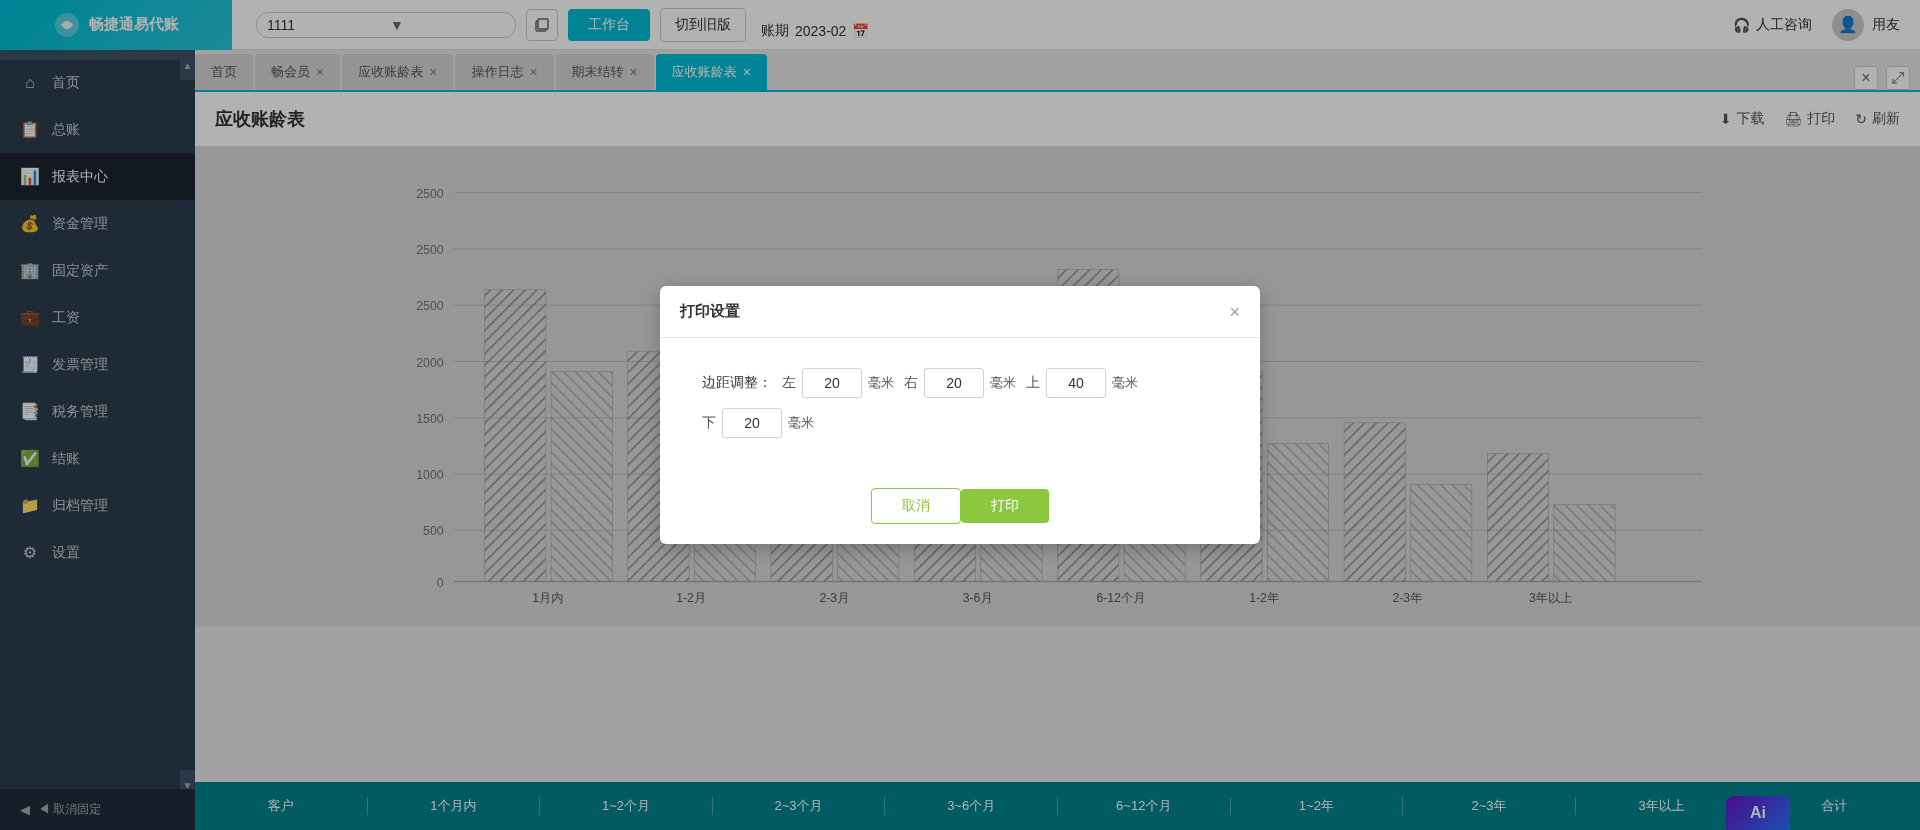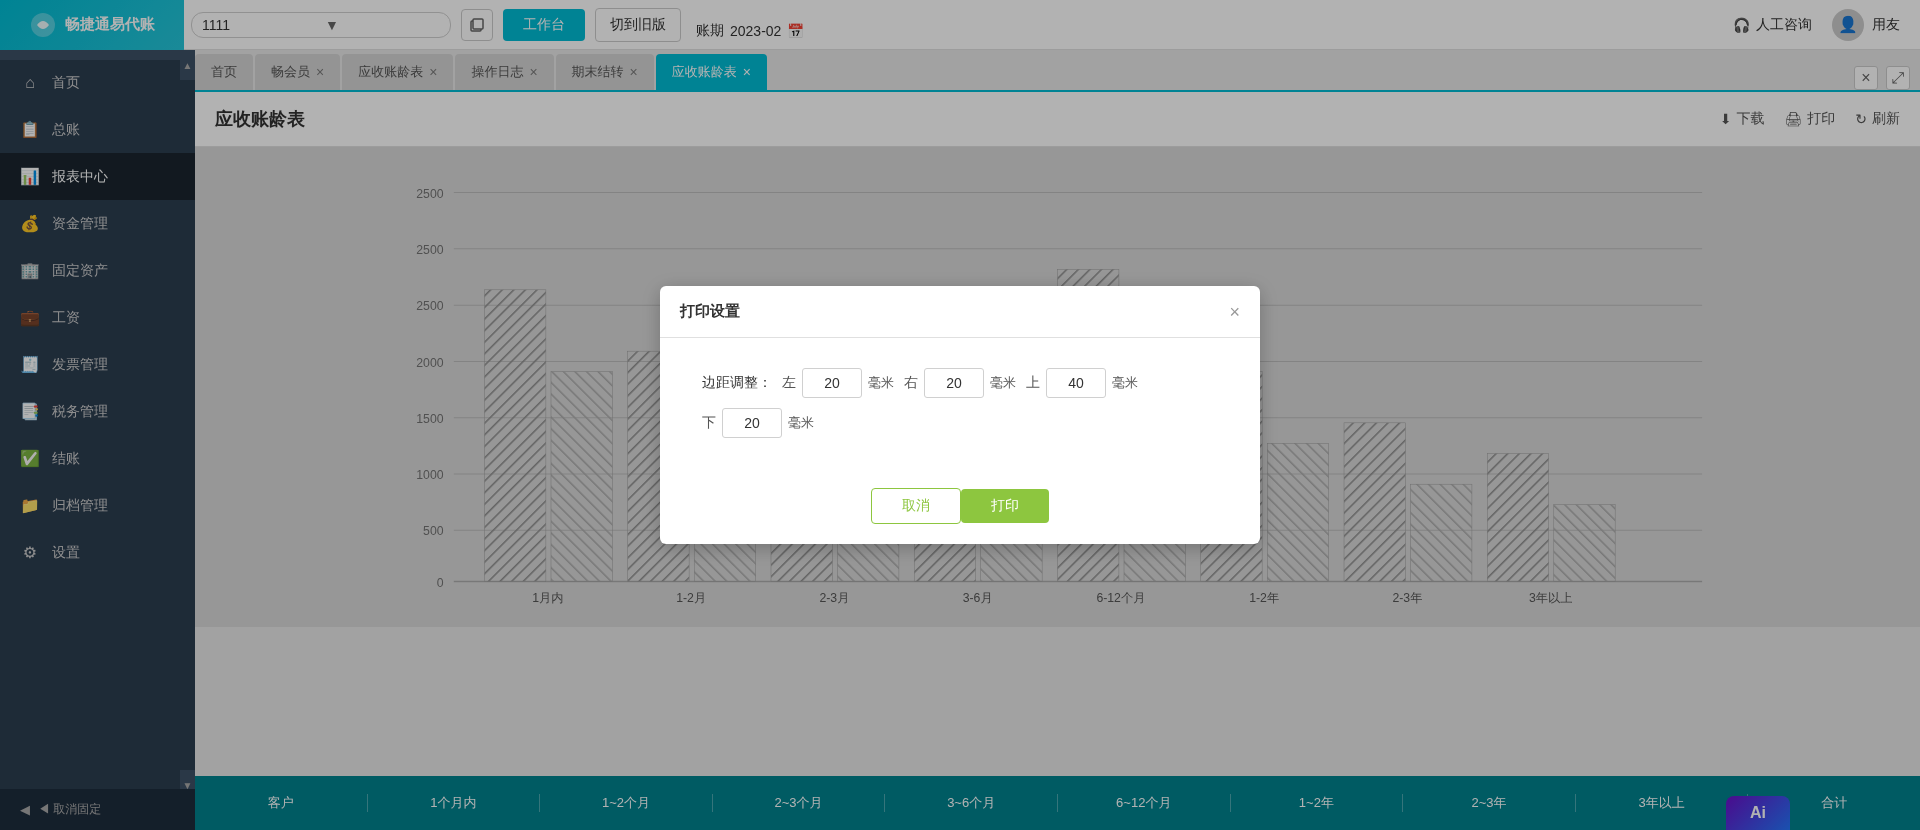--- a/index.html
+++ b/index.html
@@ -9,40 +9,40 @@
     .top-header {
       height: 50px;
       background: #fff;
       display: flex;
       align-items: center;
       border-bottom: 1px solid #e0e0e0;
       position: relative;
       z-index: 10;
     }
     .logo-area {
-      width: 184px;
+      width: 232px;
       height: 50px;
       background: linear-gradient(135deg, #00bcd4, #26c6da);
       display: flex;
       align-items: center;
       justify-content: center;
       color: white;
       font-size: 15px;
       font-weight: bold;
       flex-shrink: 0;
     }
     .logo-icon {
       width: 28px;
       height: 28px;
       margin-right: 8px;
     }
     .company-selector {
       display: flex;
       align-items: center;
-      margin-left: 7px;
+      margin-left: 24px;
       border: 1px solid #d0d0d0;
       border-radius: 12px;
       padding: 4px 10px;
       min-width: 260px;
       cursor: pointer;
       background: #fff;
     }
     .company-selector span { flex: 1; color: #333; }
     .company-selector .arrow { color: #666; margin-left: 8px; }
     .copy-btn {
@@ -286,21 +286,21 @@
       margin: 0;
       height: 480px;
       position: relative;
       padding: 20px;
       filter: brightness(0.85);
     }
 
     
     .bottom-table {
       background: #00838f;
-      height: 54px;
+      height: 48px;
       display: flex;
       align-items: center;
       position: absolute;
       bottom: 0;
       left: 195px;
       right: 0;
     }
     .table-col {
       flex: 1;
       text-align: center;

